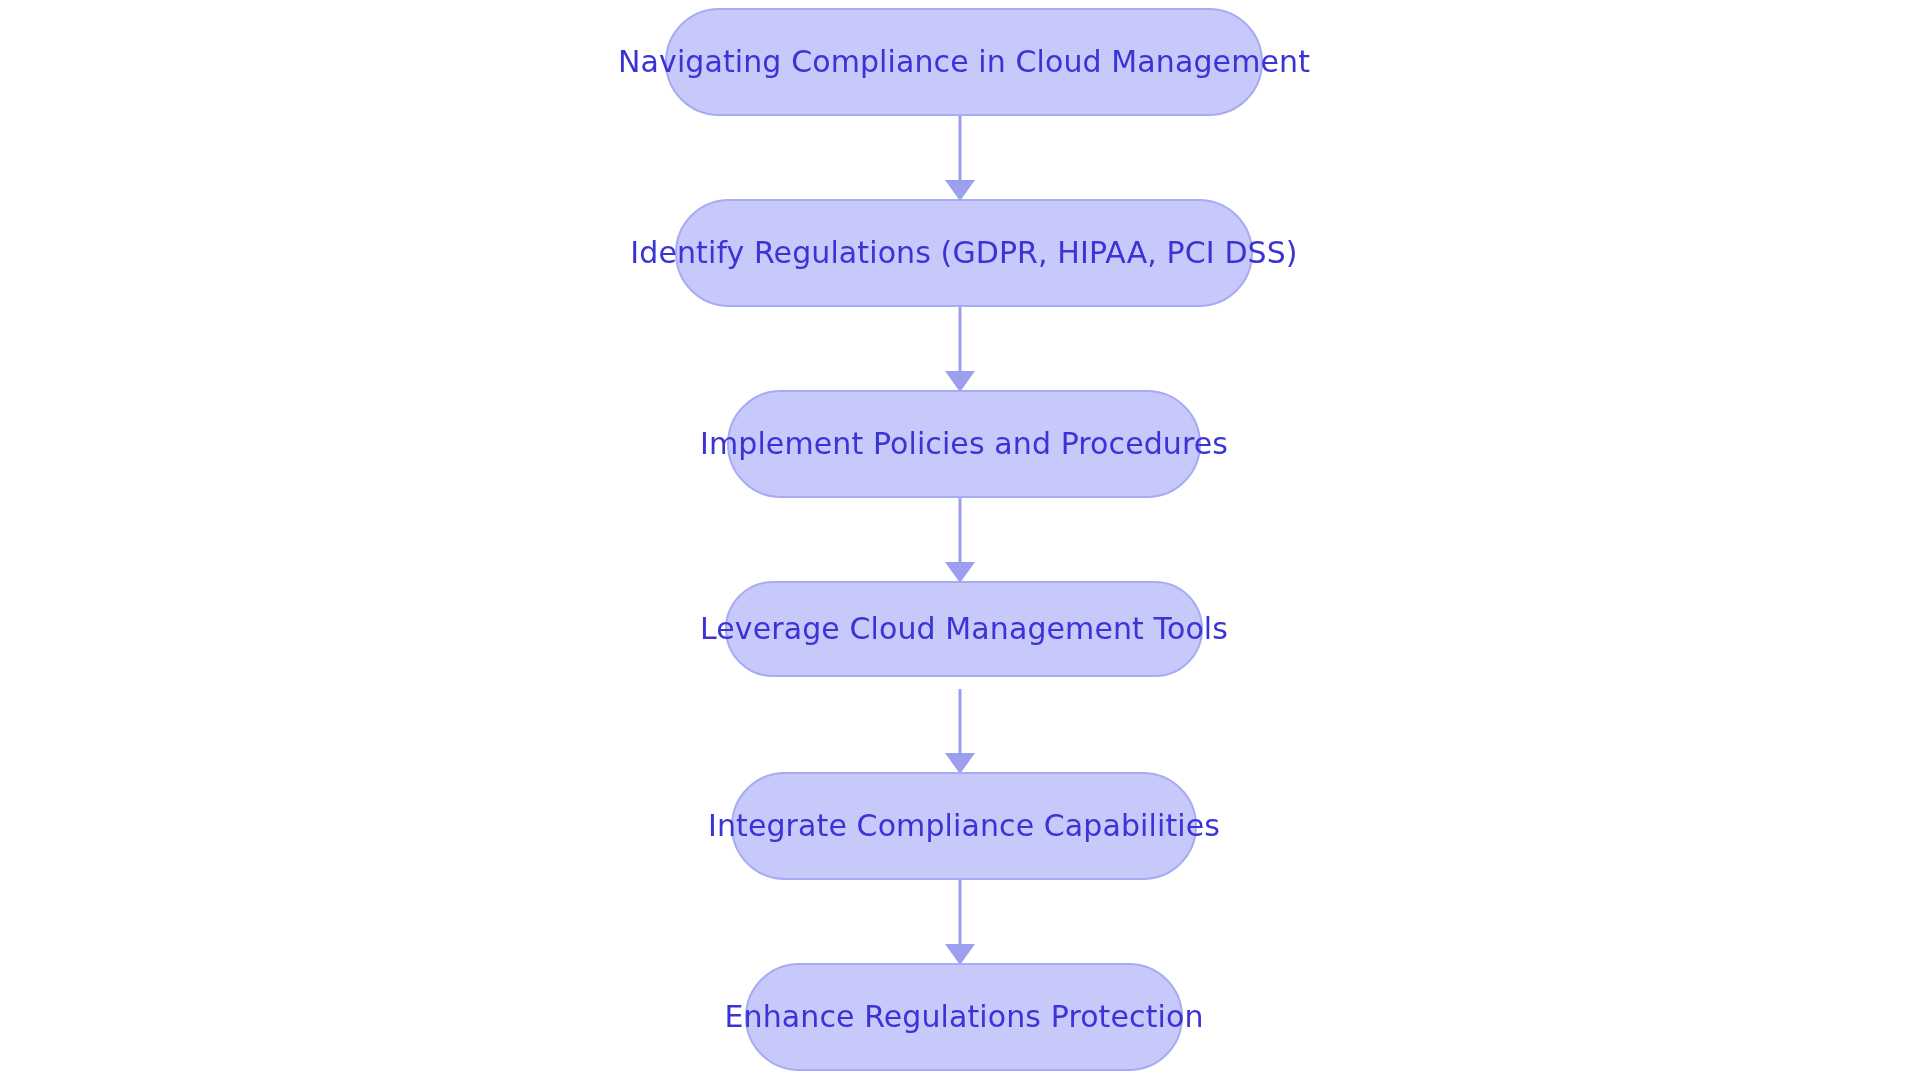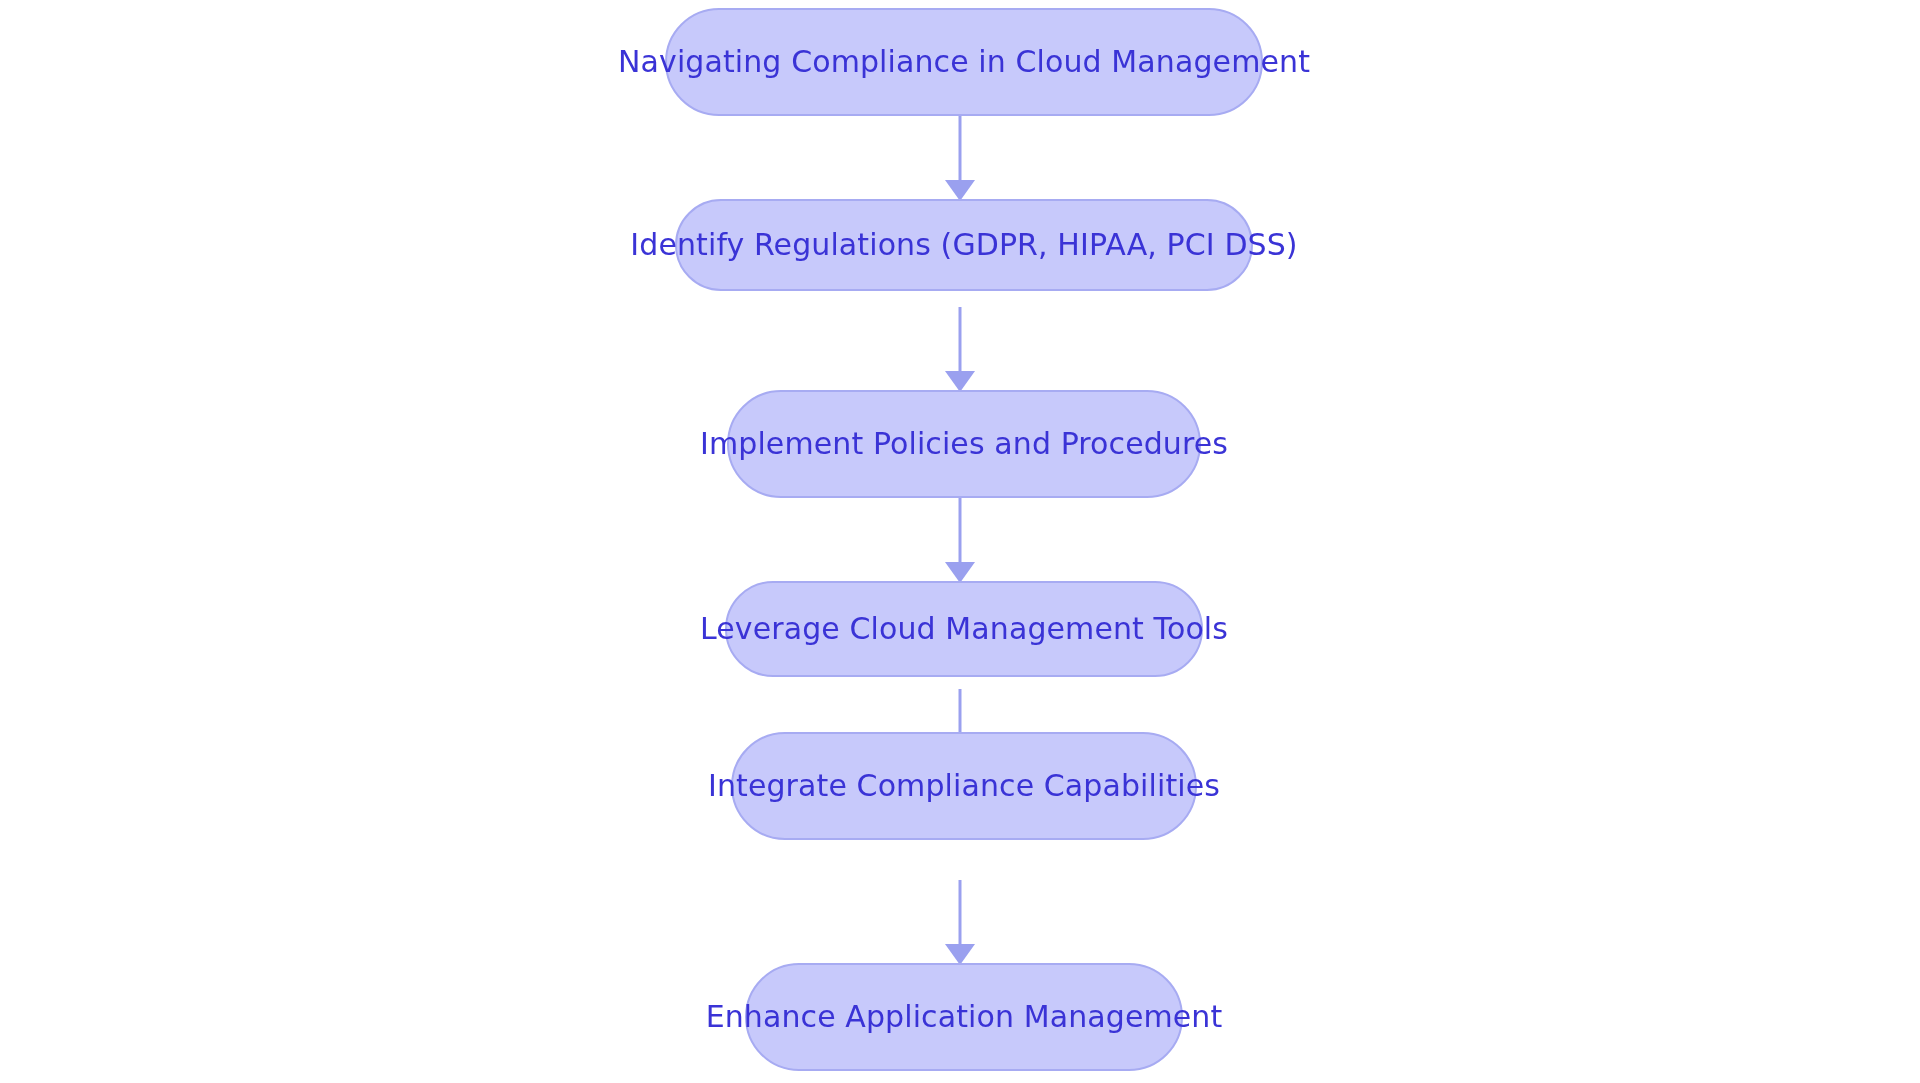--- a/index.html
+++ b/index.html
@@ -47,24 +47,24 @@
     font-size: 30px;
     font-weight: 400;
     letter-spacing: 0.1px;
     line-height: 1;
     white-space: nowrap;
     text-align: center;
   }
 
   
   .n0 { left: 665px;  top: 8px;    width: 598px; height: 108px; }
-  .n1 { left: 675px;  top: 199px;  width: 578px; height: 92px; }
+  .n1 { left: 675px;  top: 199px;  width: 578px; height: 108px; }
   .n2 { left: 727px;  top: 390px;  width: 474px; height: 108px; align-items: center; }
   .n3 { left: 725px;  top: 581px;  width: 478px; height: 96px; }
-  .n4 { left: 731px;  top: 732px;  width: 466px; height: 108px; }
+  .n4 { left: 731px;  top: 772px;  width: 466px; height: 108px; }
   .n5 { left: 745px;  top: 963px;  width: 438px; height: 108px; }
 </style>
 </head>
 <body>
 
 <div id="flow-canvas">
 
   <svg class="flow-svg" viewBox="0 0 1920 1083" xmlns="http://www.w3.org/2000/svg" aria-hidden="true">
 
     <g>
@@ -107,16 +107,16 @@
 
   <div class="flow-node n3">
     <span class="flow-node-label">Leverage Cloud Management Tools</span>
   </div>
 
   <div class="flow-node n4">
     <span class="flow-node-label">Integrate Compliance Capabilities</span>
   </div>
 
   <div class="flow-node n5">
-    <span class="flow-node-label">Enhance Application Management</span>
+    <span class="flow-node-label">Enhance Regulations Protection</span>
   </div>
 
 </div>
 
 </body></html>

